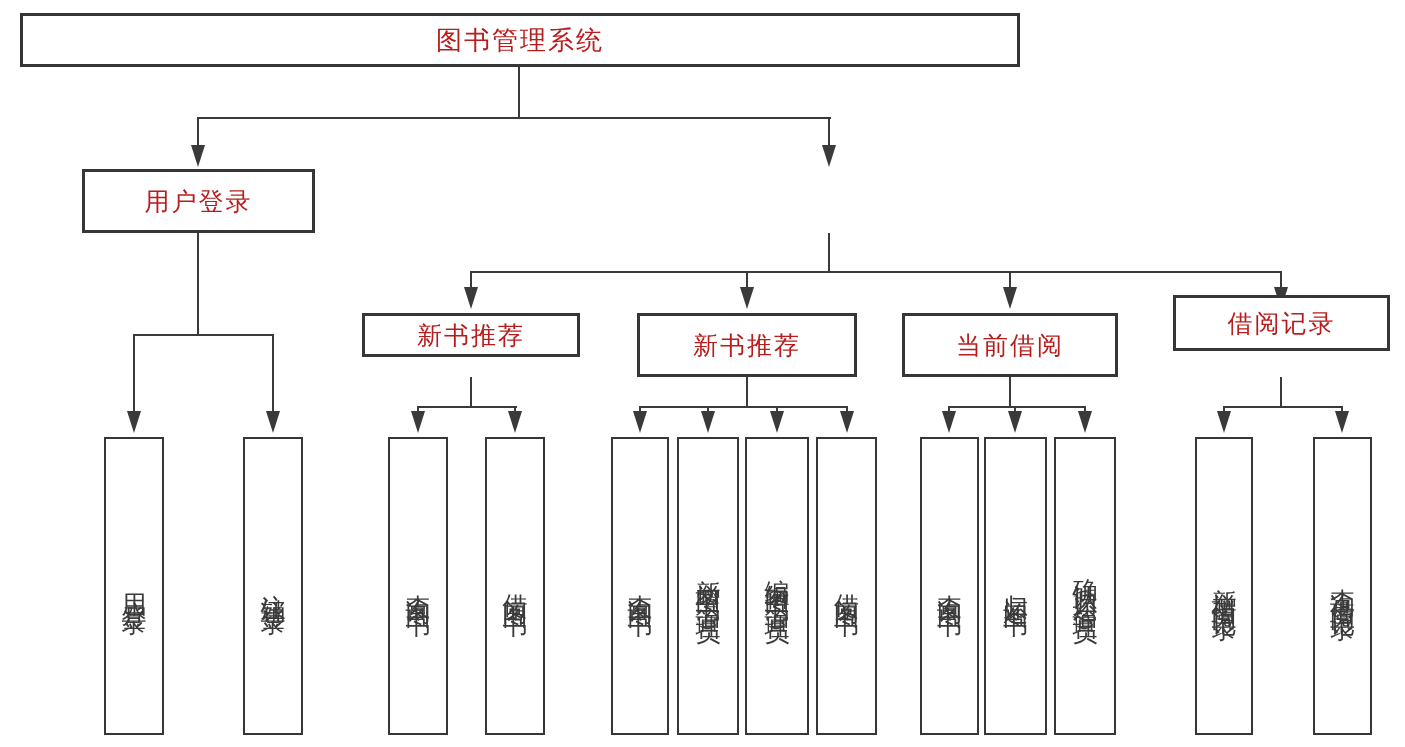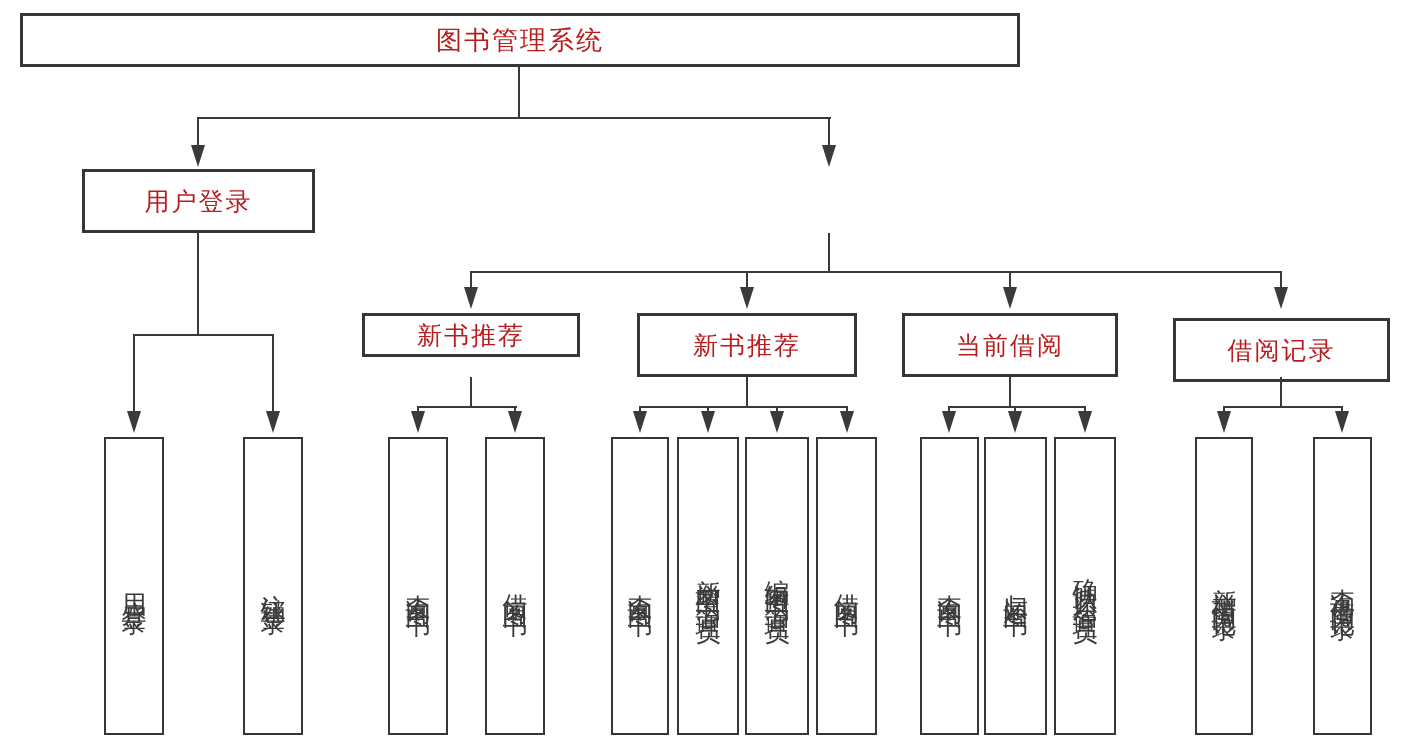--- a/index.html
+++ b/index.html
@@ -64,21 +64,21 @@
   <div class="vline" style="left:746px;  top:271px; width:2px; height:18px;"></div>
   <div class="arrow" style="left:740px;  top:287px;"></div>
   <div class="vline" style="left:1009px; top:271px; width:2px; height:18px;"></div>
   <div class="arrow" style="left:1003px; top:287px;"></div>
   <div class="vline" style="left:1280px; top:271px; width:2px; height:18px;"></div>
   <div class="arrow" style="left:1274px; top:287px;"></div>
 
   <div class="node" style="left:362px;  top:313px; width:218px; height:44px;">新书推荐</div>
   <div class="node" style="left:637px;  top:313px; width:220px; height:64px;">新书推荐</div>
   <div class="node" style="left:902px;  top:313px; width:216px; height:64px;">当前借阅</div>
-  <div class="node" style="left:1173px; top:318px; width:217px; height:64px;">借阅记录</div>
+  <div class="node" style="left:1173px; top:295px; width:217px; height:56px;">借阅记录</div>
 
   <div class="vline" style="left:470px; top:377px; width:2px; height:30px;"></div>
   <div class="hline" style="left:417px; top:406px; width:100px; height:2px;"></div>
   <div class="vline" style="left:417px; top:406px; width:2px; height:8px;"></div>
   <div class="arrow" style="left:411px; top:411px;"></div>
   <div class="vline" style="left:514px; top:406px; width:2px; height:8px;"></div>
   <div class="arrow" style="left:508px; top:411px;"></div>
 
   <div class="vline" style="left:746px; top:377px; width:2px; height:30px;"></div>
   <div class="hline" style="left:639px; top:406px; width:209px; height:2px;"></div>

